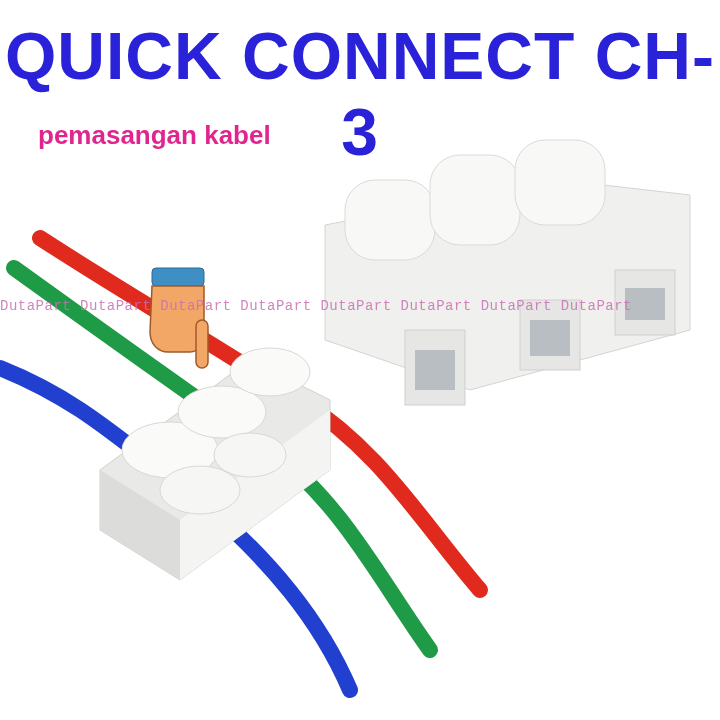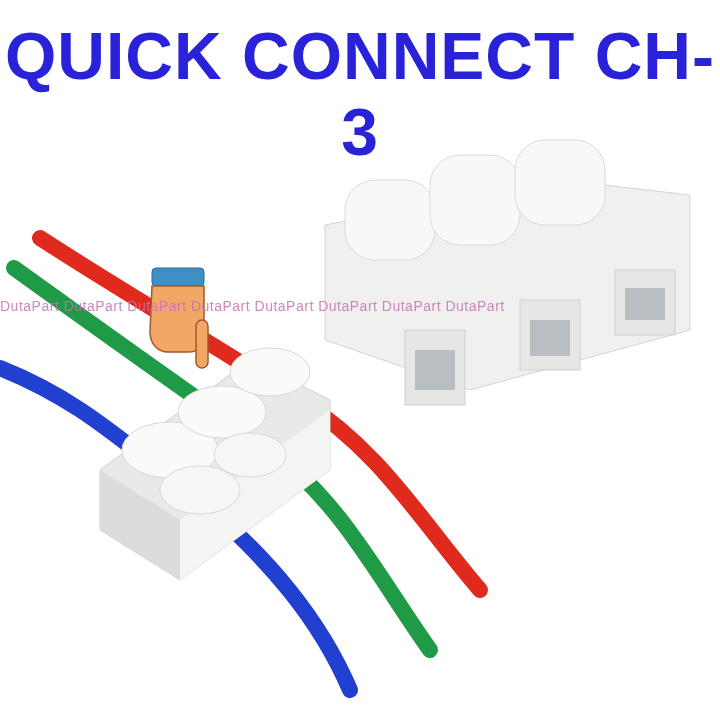--- a/index.html
+++ b/index.html
@@ -1,19 +1,19 @@
 <!DOCTYPE html>
 <html><head>
 <meta charset="utf-8">
 <style>
   html, body { margin:0; padding:0; background:#ffffff; }
   body { width:720px; height:720px; position:relative; overflow:hidden; font-family:"Liberation Sans", sans-serif; }
   .title { position:absolute; left:0; top:18px; width:720px; text-align:center; font-weight:bold; font-size:66px; letter-spacing:1px; color:#2a22d8; font-family:"Liberation Sans", sans-serif; }
   .subtitle { position:absolute; left:38px; top:116px; font-weight:bold; font-size:26px; line-height:38px; color:#e0258f; font-family:"Liberation Sans", sans-serif; }
-  .watermark { position:absolute; left:0; top:298px; width:595px; font-size:14px; color:#c970b4; opacity:0.85; white-space:nowrap; font-family:Liberation Sans, sans-serif; letter-spacing:0.5px; }
+  .watermark { position:absolute; left:0; top:298px; width:595px; font-size:14px; color:#c970b4; opacity:0.85; white-space:nowrap; font-family:Liberation Mono, monospace; letter-spacing:0.5px; }
   svg.scene { position:absolute; left:0; top:0; }
 </style>
 </head>
 <body>
 
 <svg class="scene" width="720" height="720" viewBox="0 0 720 720">
 
   <g>
     <path d="M40 238 C 120 290, 190 330, 300 400 C 380 450, 420 520, 480 590" stroke="#e02a1e" stroke-width="16" fill="none" stroke-linecap="round"></path>
     <path d="M14 268 C 100 330, 170 380, 270 450 C 340 500, 380 580, 430 650" stroke="#1f9a46" stroke-width="16" fill="none" stroke-linecap="round"></path>
@@ -46,14 +46,15 @@
 
   <g>
     <rect x="152" y="268" width="52" height="18" rx="4" fill="#3f8fc4" stroke="#2b6a96"></rect>
     <path d="M152 286 L204 286 L204 330 C204 345 198 352 190 352 L168 352 C158 352 150 344 150 332 Z" fill="#f2a766" stroke="#a05a2a" stroke-width="1.5"></path>
     <rect x="196" y="320" width="12" height="48" rx="6" fill="#f2a766" stroke="#a05a2a" stroke-width="1.5"></rect>
   </g>
 </svg>
 
 <div class="title">QUICK CONNECT CH-3</div>
 <div class="subtitle">
+  <div>pemasangan kabel</div>
 </div>
 <div class="watermark">DutaPart DutaPart DutaPart DutaPart DutaPart DutaPart DutaPart DutaPart</div>
 
 </body></html>

